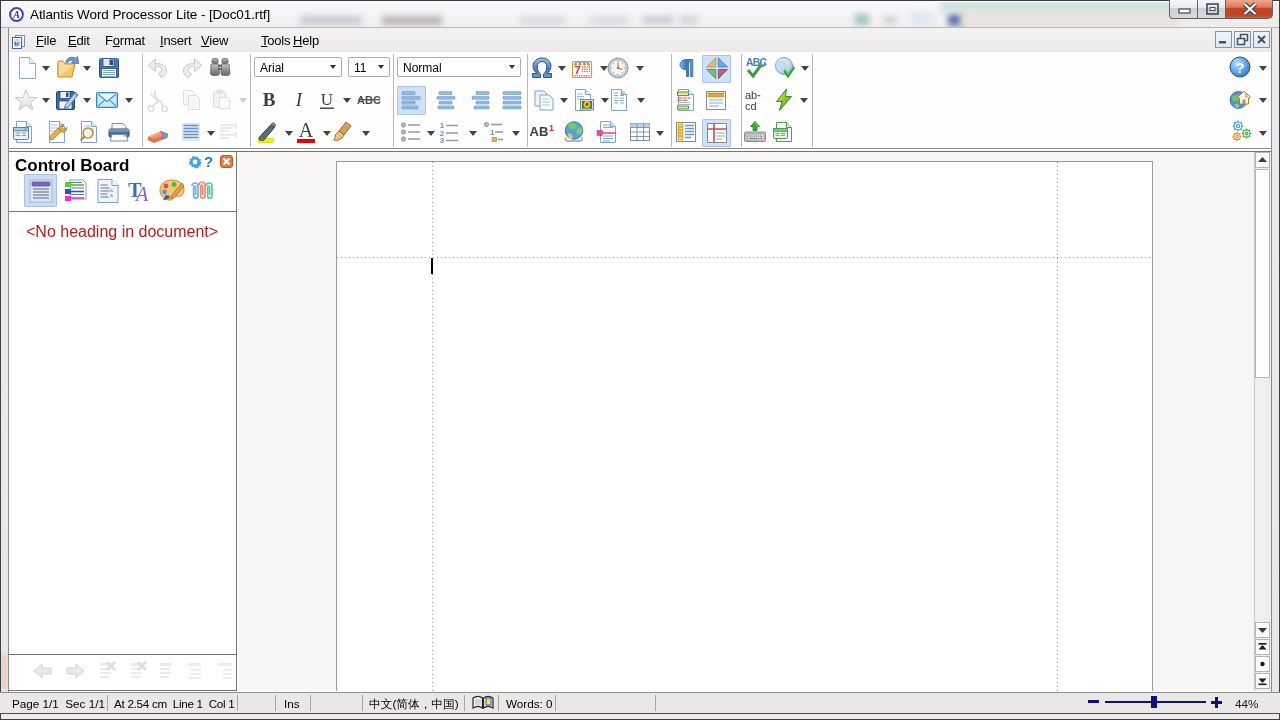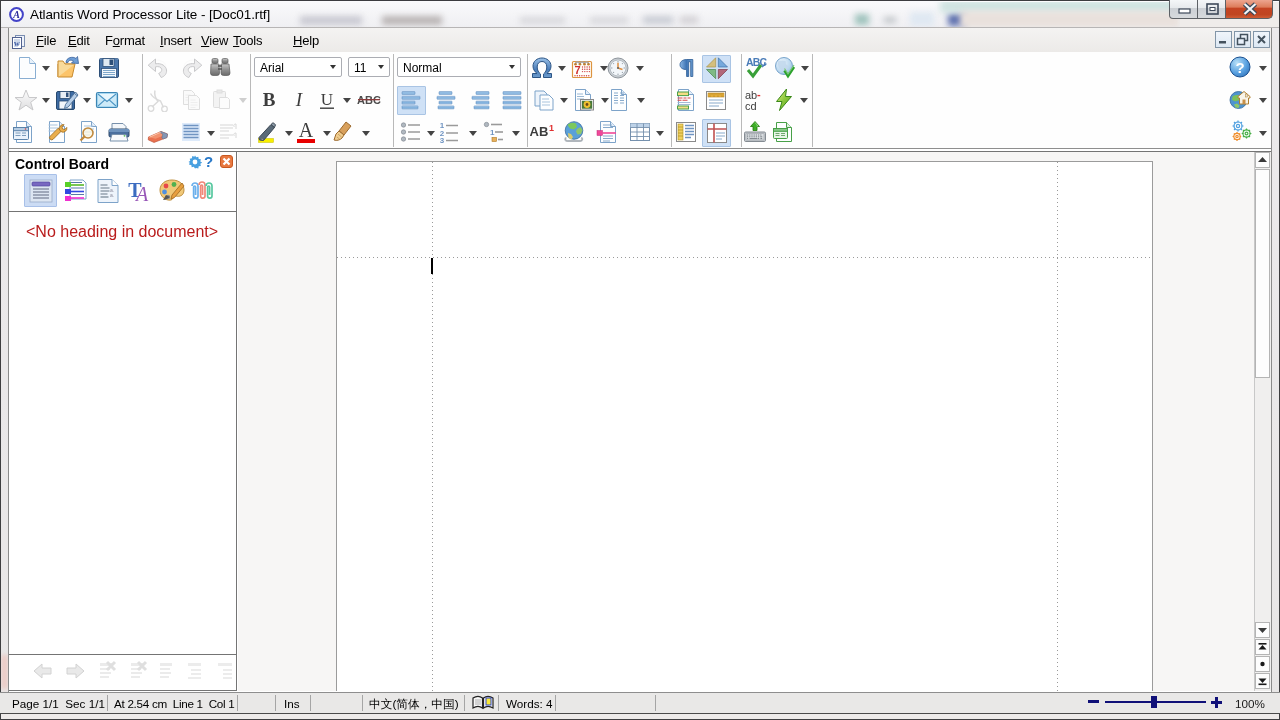--- a/index.html
+++ b/index.html
@@ -43,21 +43,21 @@
 .tsep{position:absolute;top:2px;height:93px;width:1px;background:#b9b9b9}
 .tic{position:absolute;width:24px;height:24px}
 .tic svg{position:absolute;left:0;top:0;width:100%;height:100%}
 .dd{position:absolute;width:0;height:0;border:4px solid transparent;border-top:5px solid #444;border-bottom:none}
 .combo{position:absolute;height:20px;background:#fff;border:1px solid #abadb3;border-radius:2px;font-size:12px;color:#000;padding:3px 0 0 5px}
 .combo .ca{position:absolute;right:5px;top:7px;width:0;height:0;border:3.5px solid transparent;border-top:4.5px solid #333;border-bottom:none}
 .selbg{background:#cfe1f6;border:1px solid #a9c4e4;border-radius:1px}
 
 #cboard{left:9px;top:152px;width:228px;height:539px;background:#fff;border-right:1px solid #747474}
 #cb-top{left:9px;top:151px;width:1262px;height:1px;background:#747474}
-#cb-title{left:15px;top:156px;font-size:14px;font-weight:bold;color:#000}
+#cb-title{left:15px;top:156px;font-size:17px;font-weight:bold;color:#000}
 #cb-div1{left:9px;top:211px;width:228px;height:1px;background:#747474}
 #cb-div2{left:9px;top:654px;width:228px;height:1px;background:#747474}
 #cb-nohead{left:26px;top:223px;font-size:16px;color:#b91c1c}
 #cb-bot{left:9px;top:690px;width:228px;height:1px;background:#747474}
 .cbtab{position:absolute;width:28px;height:28px}
 .cbtab svg{position:absolute;width:100%;height:100%}
 
 #docarea{left:238px;top:152px;width:1016px;height:539px;background:#f7f6f5}
 #page{left:336px;top:161px;width:817px;height:530px;background:#fff;border:1px solid #9b9b9b;border-bottom:none}
 .vdot{position:absolute;width:1px;background-image:repeating-linear-gradient(to bottom,#9a9a9a 0 1px,transparent 1px 4px)}
@@ -131,21 +131,21 @@
   <rect x="3.5" y="0.5" width="9" height="11" fill="#eef2fa" stroke="#7a8db0"></rect>
   <rect x="0.5" y="2.5" width="9" height="11" fill="#fff" stroke="#51618f"></rect>
   <path d="M2 5h6M2 7h6M2 9h6M2 11h4" stroke="#9db1d4" stroke-width="1"></path>
   <text x="5" y="11" font-size="8" font-weight="bold" fill="#3a57a0" text-anchor="middle" font-family="Liberation Serif">w</text>
 </svg>
 <div class="menuitem" style="left:36px"><u>F</u>ile</div>
 <div class="menuitem" style="left:68px"><u>E</u>dit</div>
 <div class="menuitem" style="left:105px">F<u>o</u>rmat</div>
 <div class="menuitem" style="left:160px"><u>I</u>nsert</div>
 <div class="menuitem" style="left:201px"><u>V</u>iew</div>
-<div class="menuitem" style="left:233px"><u>T</u>ools</div>
+<div class="menuitem" style="left:261px"><u>T</u>ools</div>
 <div class="menuitem" style="left:293px"><u>H</u>elp</div>
 <div id="mdibtns" class="abs">
   <div class="mdib" style="left:0px"><svg width="15" height="15">
           <rect x="3" y="9" width="7" height="2.5" fill="#44525e"></rect>
         </svg></div>
   <div class="mdib" style="left:19px"><svg width="15" height="15">
           <rect x="5.5" y="2.5" width="7" height="6" fill="none" stroke="#44525e" stroke-width="1.5"></rect>
           <rect x="2.5" y="6.5" width="7" height="6" fill="#e8f0fa" stroke="#44525e" stroke-width="1.5"></rect>
         </svg></div>
   <div class="mdib" style="left:38px"><svg width="15" height="15">
@@ -882,22 +882,22 @@
 <div class="stext" style="left:12px">Page 1/1&nbsp;&nbsp;Sec 1/1</div>
 <div class="stext" style="left:114px;letter-spacing:-0.3px">At 2.54 cm&nbsp; Line 1&nbsp; Col 1</div>
 <div class="stext" style="left:284px">Ins</div>
 <div class="stext" style="left:369px;font-family:'Liberation Sans'">中文(简体，中国)</div>
 <svg class="abs" style="left:472px;top:695px;width:22px;height:15px" viewBox="0 0 22 15">
         <path d="M1 3 C4 1 8 1 10.5 3 L10.5 13 C8 11 4 11 1 13z" fill="#f8f8f8" stroke="#222" stroke-width="1.2"></path>
         <path d="M21 3 C18 1 14 1 11.5 3 L11.5 13 C14 11 18 11 21 13z" fill="#f8f8f8" stroke="#222" stroke-width="1.2"></path>
         <path d="M3 5 h6 M3 7 h6 M3 9 h6" stroke="#999" stroke-width="0.8"></path>
         <rect x="14" y="3" width="5" height="7" fill="#f8e838" stroke="#3048c8" stroke-width="1"></rect>
       </svg>
-<div class="stext" style="left:506px">Words: 4</div>
+<div class="stext" style="left:506px">Words: 0</div>
 <div class="abs" style="left:1088px;top:700px;width:11px;height:3px;background:#101078"></div>
 <div class="abs" style="left:1105px;top:701px;width:101px;height:1.5px;background:#101078"></div>
 <div class="abs" style="left:1151px;top:696px;width:6px;height:12px;background:#101078"></div>
 <div class="abs" style="left:1211px;top:701px;width:11px;height:2.5px;background:#101078"></div>
 <div class="abs" style="left:1211px;top:697px;width:2.5px;height:11px;background:#101078;margin-left:4.2px"></div>
-<div class="stext" style="left:1235px;color:#1a1a1a">100%</div>
+<div class="stext" style="left:1235px;color:#1a1a1a">44%</div>
 </div>
 
 </div>
 
 </body></html>

